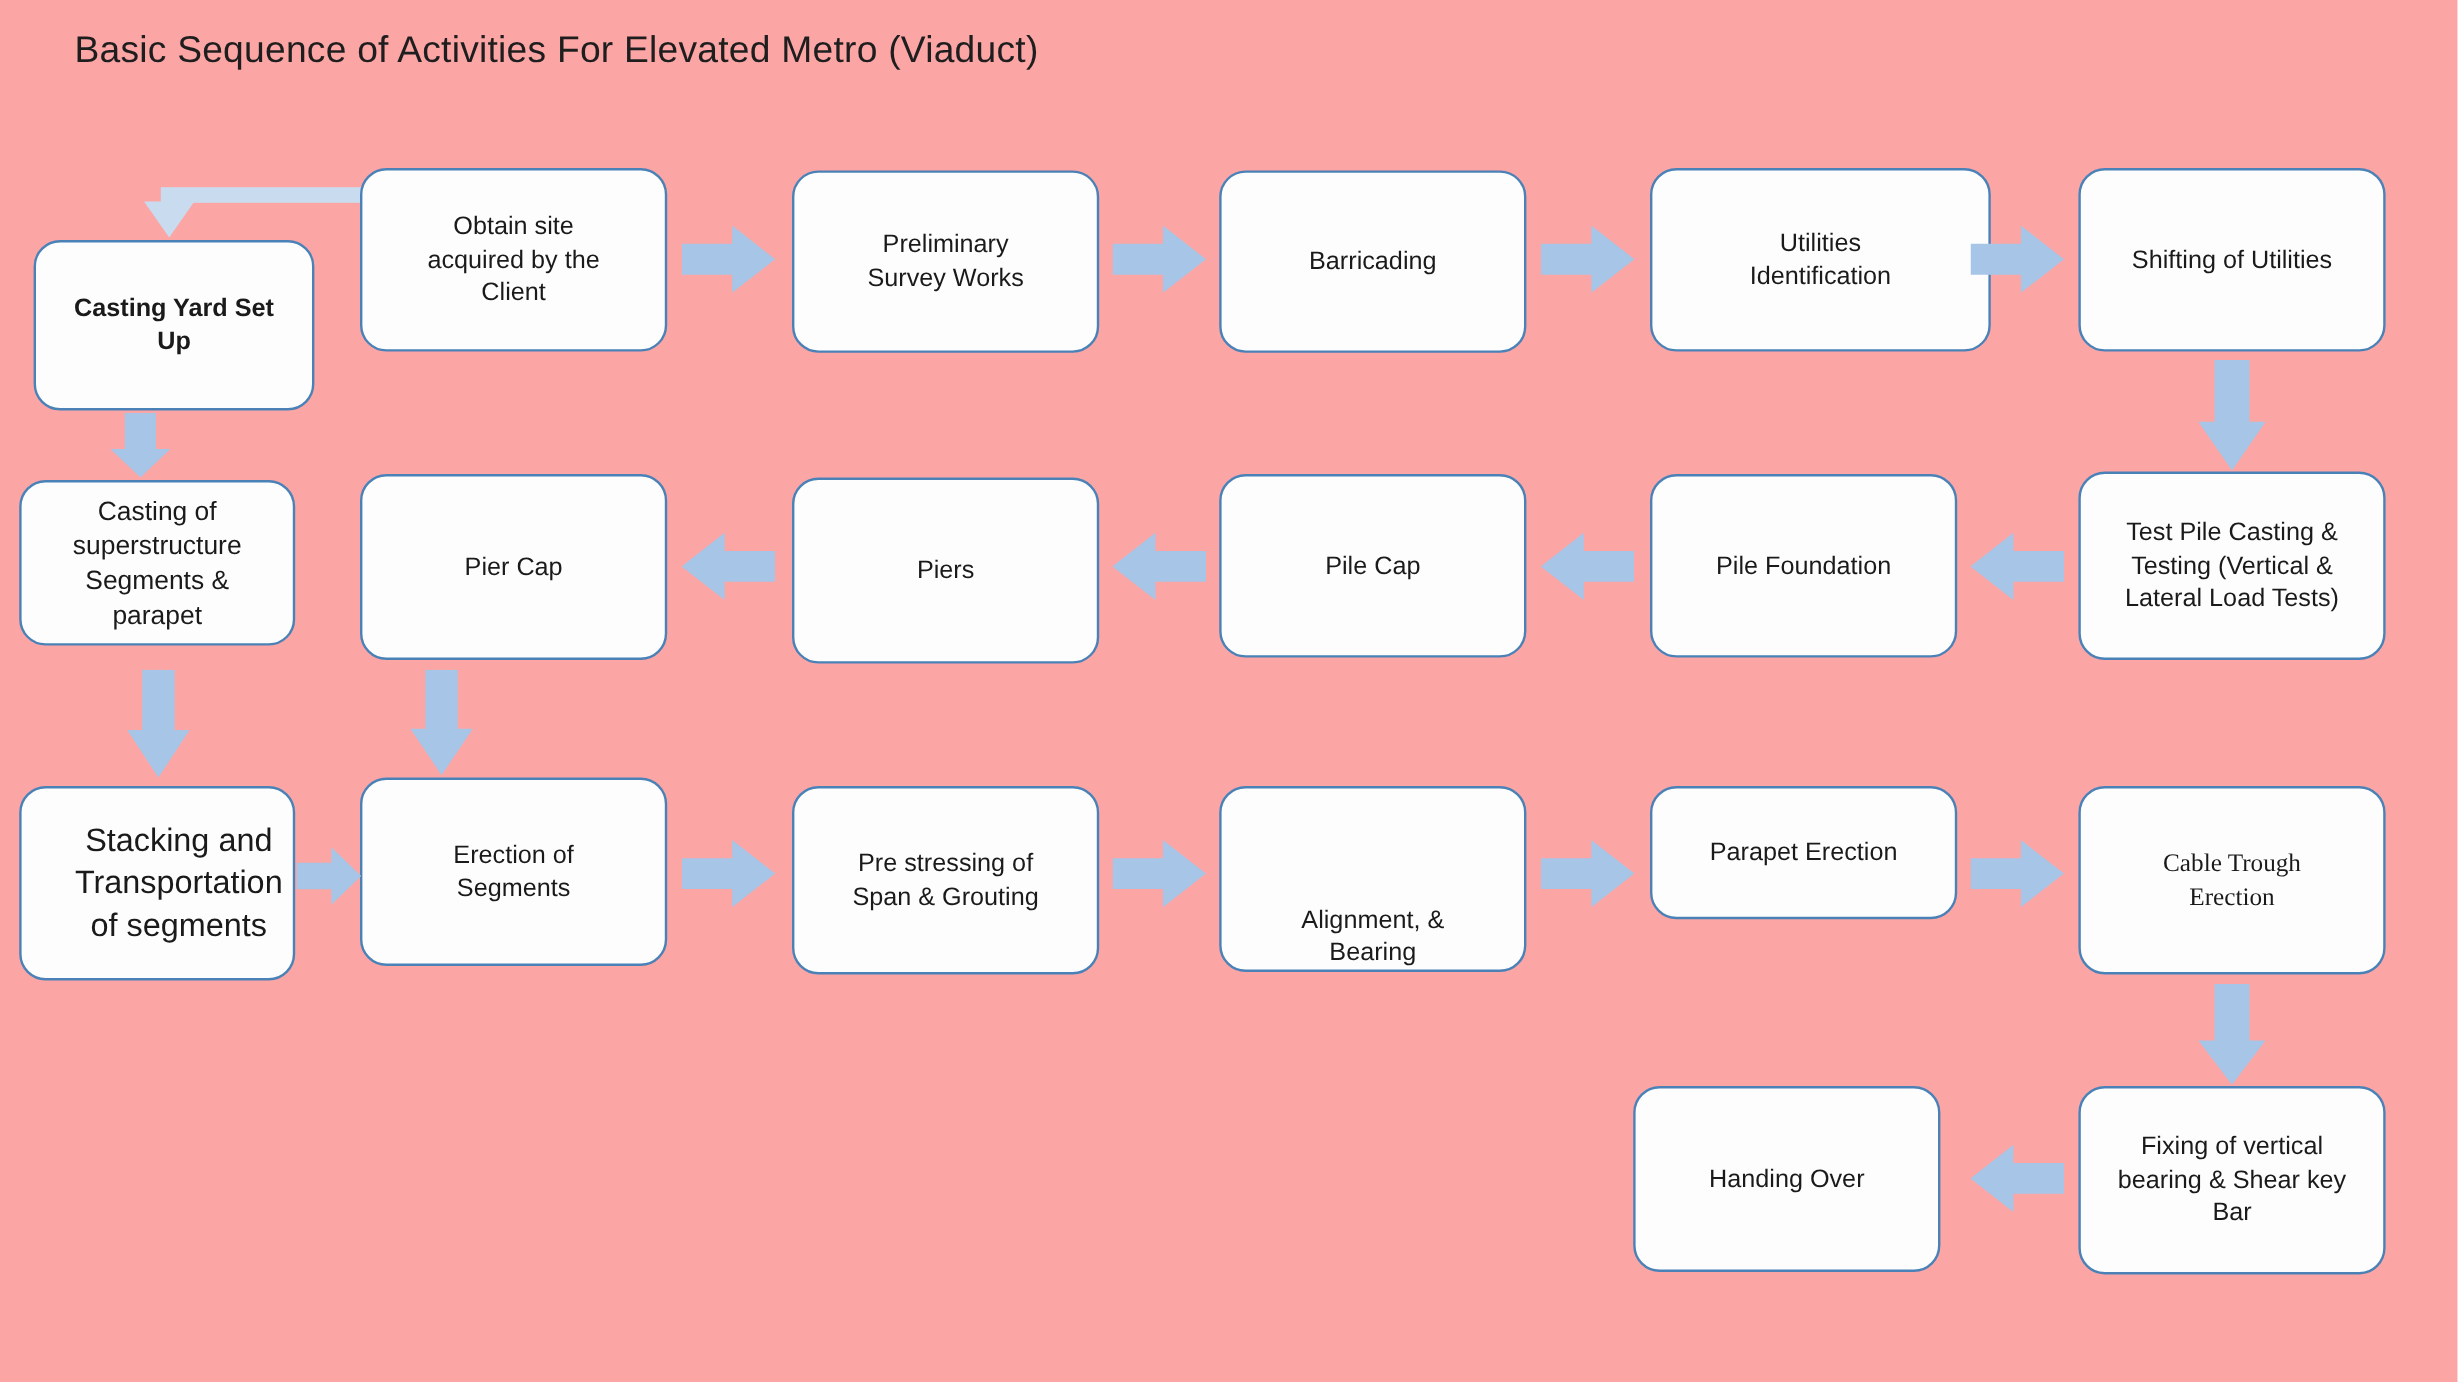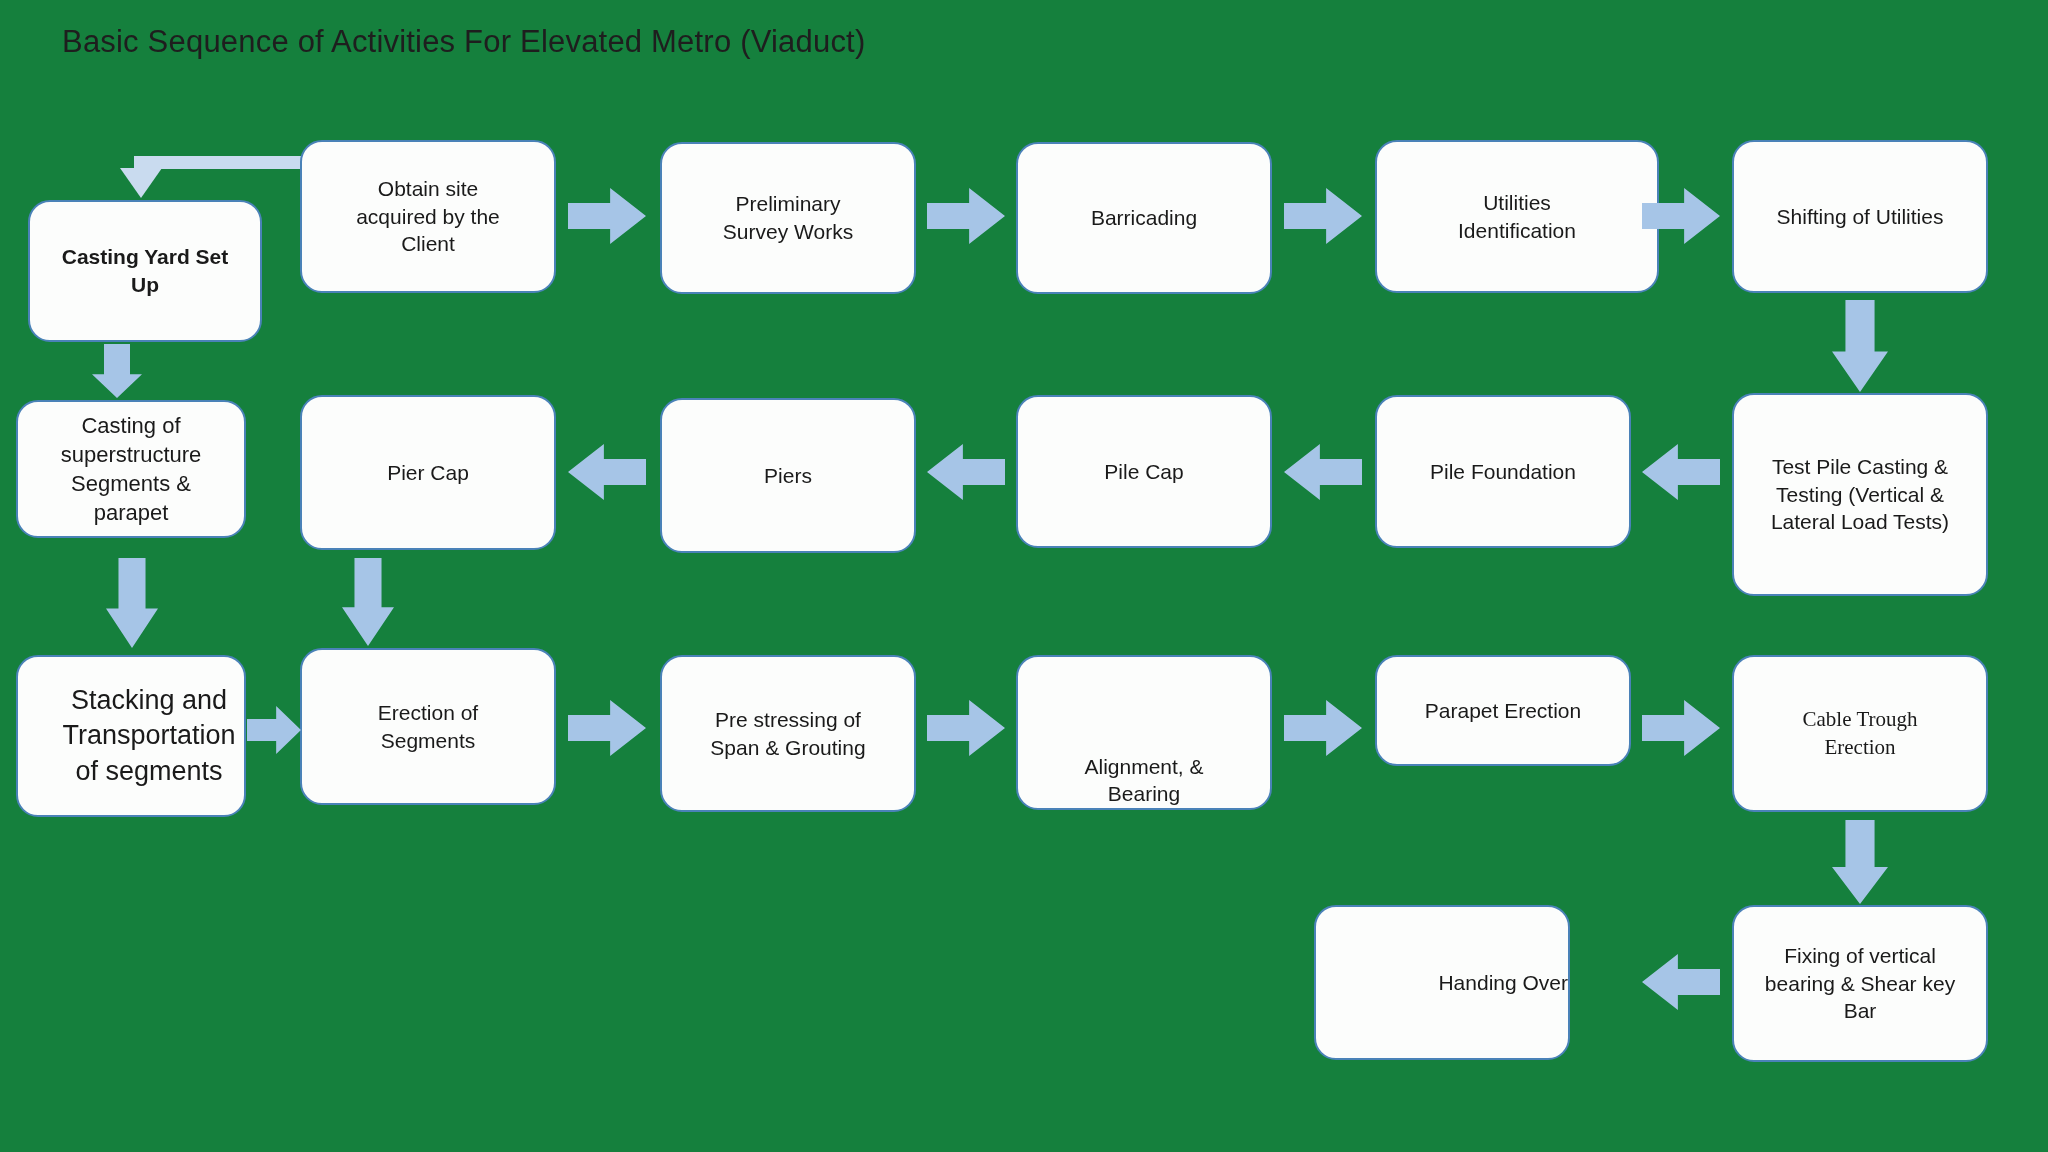--- a/index.html
+++ b/index.html
@@ -1,19 +1,19 @@
 <!DOCTYPE html>
 <html><head>
 <meta charset="utf-8">
 <style>
   html,body{margin:0;padding:0;background:#ffffff;}
   .slide{
     position:relative;
     width:2048px;height:1152px;
-    background:#15803d;
+    background:#fca5a5;
     font-family:"Liberation Sans",sans-serif;
     overflow:hidden;
   }
   .title{
     position:absolute;left:62px;top:24px;
     font-size:31px;color:#1e1e1e;letter-spacing:.2px;
     white-space:nowrap;
   }
   .node{
     position:absolute;
@@ -70,21 +70,21 @@
   </div>
 
   <div class="barrow arrow-right" style="left:568px;top:188px;width:78px;height:56px;"></div>
   <div class="barrow arrow-right" style="left:927px;top:188px;width:78px;height:56px;"></div>
   <div class="barrow arrow-right" style="left:1284px;top:188px;width:78px;height:56px;"></div>
   <div class="barrow arrow-right" style="left:1642px;top:188px;width:78px;height:56px;"></div>
 
   <div class="barrow arrow-down" style="left:1832px;top:300px;width:56px;height:92px;"></div>
   <div class="barrow arrow-down" style="left:92px;top:344px;width:50px;height:54px;"></div>
 
-  <div class="node" style="left:1732px;top:393px;width:256px;height:203px;">
+  <div class="node" style="left:1732px;top:393px;width:256px;height:157px;">
     <span class="node-label" style="max-width:208px;">Test Pile Casting &amp; Testing (Vertical &amp; Lateral Load Tests)</span>
   </div>
   <div class="node" style="left:1375px;top:395px;width:256px;height:153px;">
     <span class="node-label">Pile Foundation</span>
   </div>
   <div class="node" style="left:1016px;top:395px;width:256px;height:153px;">
     <span class="node-label">Pile Cap</span>
   </div>
   <div class="node" style="left:660px;top:398px;width:256px;height:155px;">
     <span class="node-label">Piers</span>
@@ -127,19 +127,19 @@
   <div class="barrow arrow-right" style="left:568px;top:700px;width:78px;height:56px;"></div>
   <div class="barrow arrow-right" style="left:927px;top:700px;width:78px;height:56px;"></div>
   <div class="barrow arrow-right" style="left:1284px;top:700px;width:78px;height:56px;"></div>
   <div class="barrow arrow-right" style="left:1642px;top:700px;width:78px;height:56px;"></div>
 
   <div class="barrow arrow-down" style="left:1832px;top:820px;width:56px;height:84px;"></div>
 
   <div class="node" style="left:1732px;top:905px;width:256px;height:157px;">
     <span class="node-label" style="max-width:202px;">Fixing of vertical bearing &amp; Shear key Bar</span>
   </div>
-  <div class="node" style="left:1314px;top:905px;width:256px;height:155px;justify-content:flex-end;">
+  <div class="node" style="left:1361px;top:905px;width:256px;height:155px;">
     <span class="node-label">Handing Over</span>
   </div>
 
   <div class="barrow arrow-left" style="left:1642px;top:954px;width:78px;height:56px;"></div>
 
 </div>
 
 </body></html>

